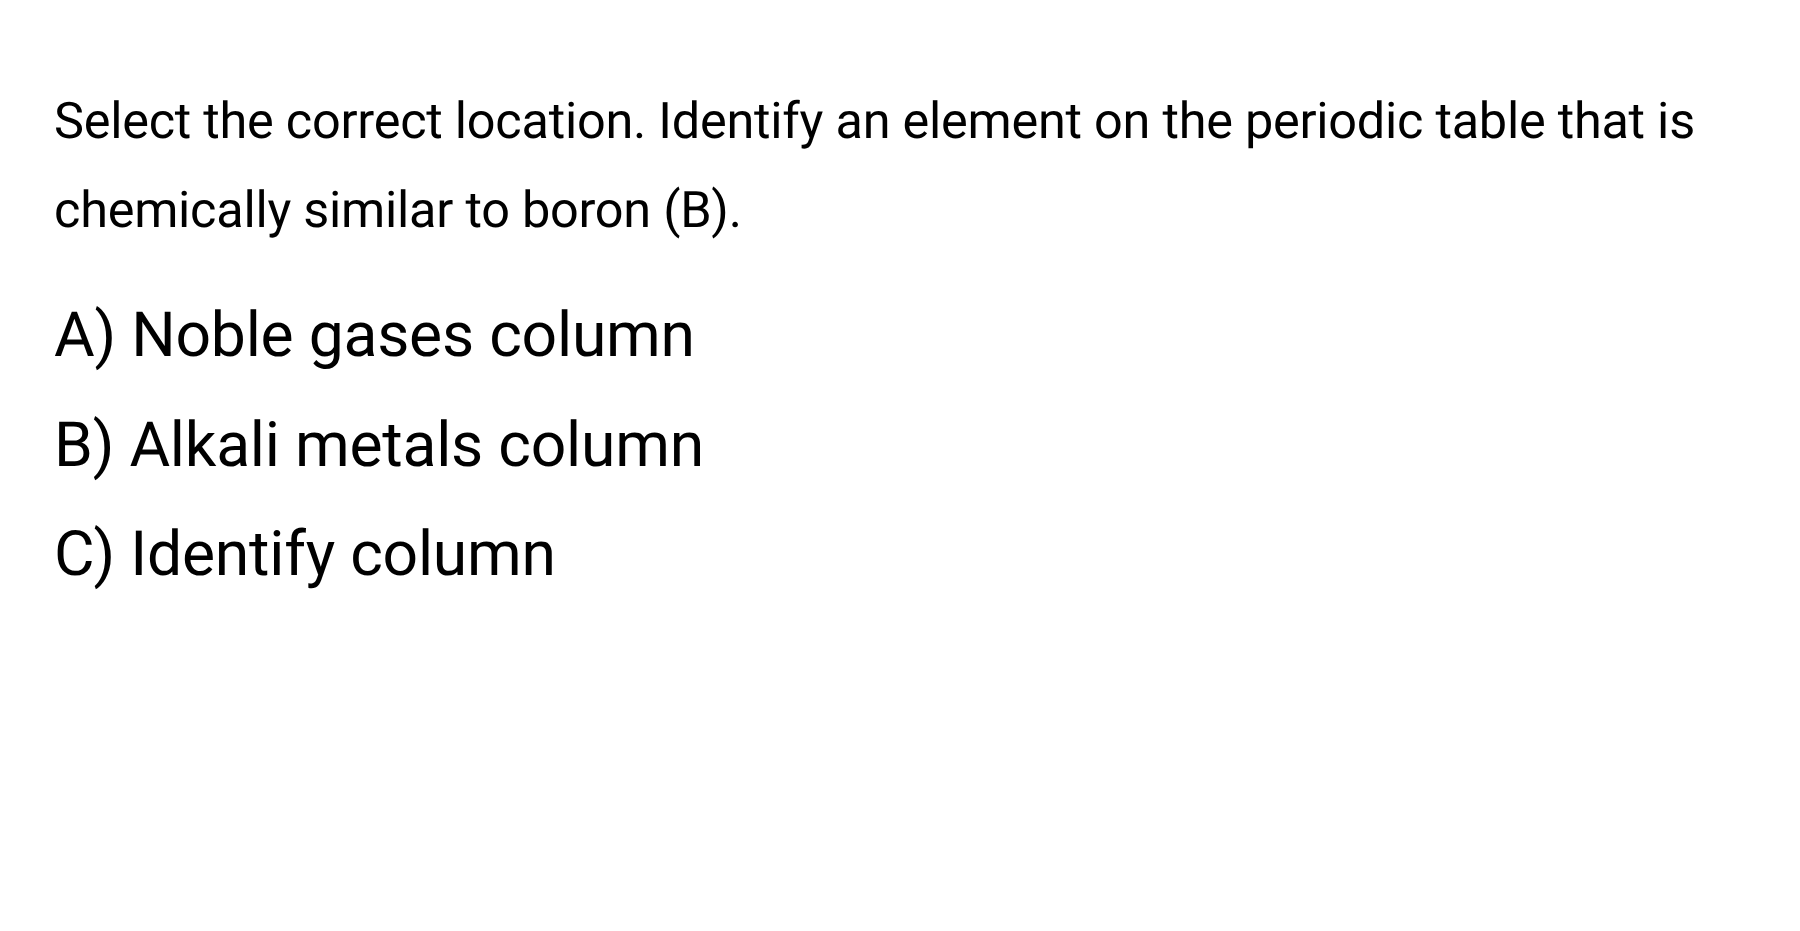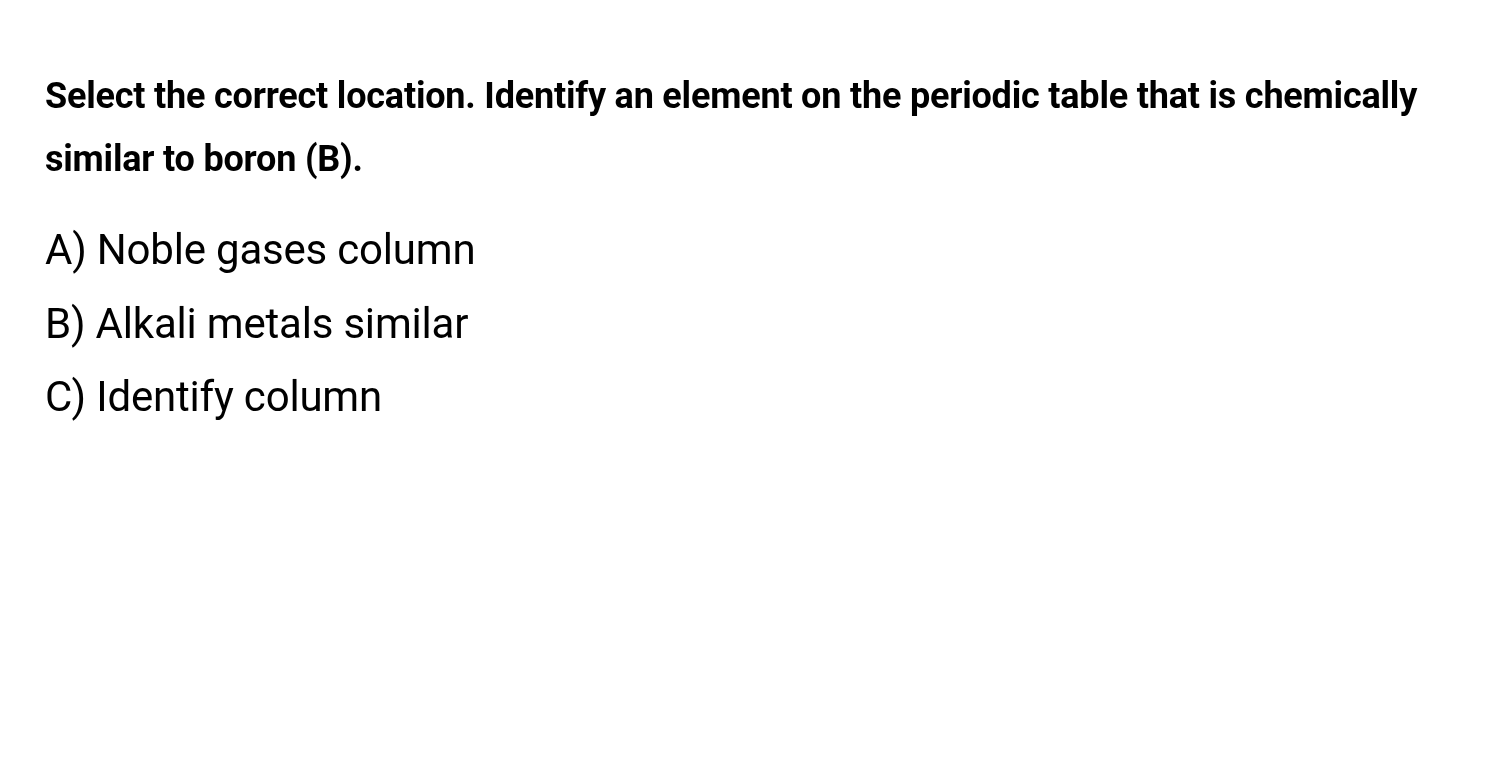--- a/index.html
+++ b/index.html
@@ -9,32 +9,32 @@
     }
     body {
       width: 1500px;
       height: 776px;
       background-color: #ffffff;
       font-family: -apple-system, BlinkMacSystemFont, "Segoe UI", Roboto, Helvetica, Arial, sans-serif;
       padding: 65px 45px;
       color: #000000;
     }
     .question-text {
-      font-size: 36px;
+      font-size: 42px;
       line-height: 1.75;
       margin-bottom: 22px;
-      font-weight: 700;
+      font-weight: 400;
       letter-spacing: -0.2px;
     }
     .options {
       display: flex;
       flex-direction: column;
     }
     .option {
-      font-size: 42px;
+      font-size: 52px;
       line-height: 1.75;
       font-weight: 400;
       letter-spacing: -0.2px;
     }
     .option-label {
       display: inline;
     }
     .option-text {
       display: inline;
     }
@@ -44,19 +44,19 @@
 
 <div class="question-text">Select the correct location. Identify an element on the periodic table that is chemically similar to boron (B).</div>
 
 <div class="options">
   <div class="option">
     <span class="option-label">A)</span>
     <span class="option-text">Noble gases column</span>
   </div>
   <div class="option">
     <span class="option-label">B)</span>
-    <span class="option-text">Alkali metals similar</span>
+    <span class="option-text">Alkali metals column</span>
   </div>
   <div class="option">
     <span class="option-label">C)</span>
     <span class="option-text">Identify column</span>
   </div>
 </div>
 
 </body></html>

